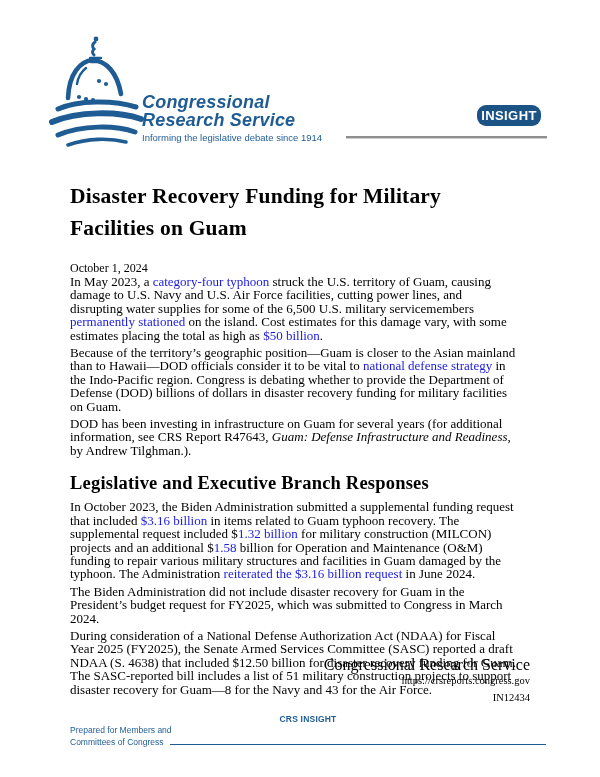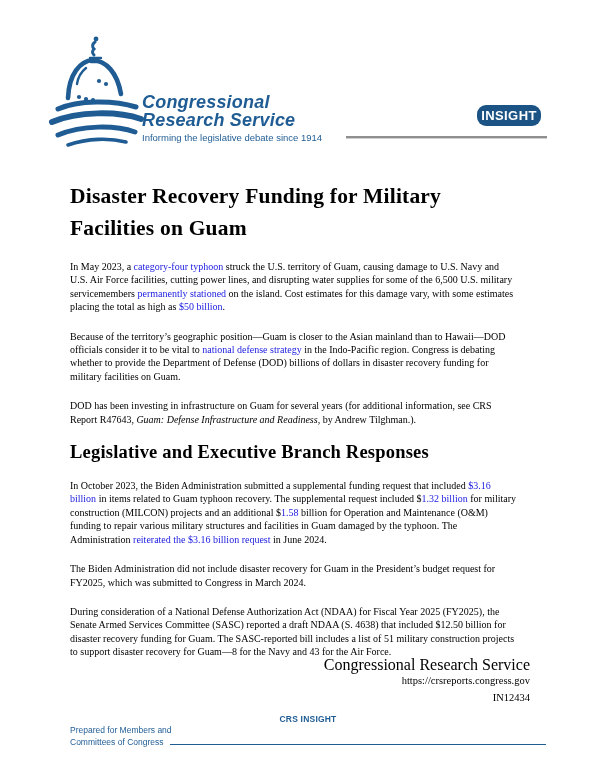--- a/index.html
+++ b/index.html
@@ -22,21 +22,21 @@
   .header-rule {
     position:absolute; left:346px; top:136px; width:201px; height:2px;
     background:var(--rule_gray); border-bottom:1px solid #cfcfcf;
   }
 
   
   .content { position:absolute; left:70px; top:181px; width:447px; }
   .doc-title { font-size:21.5px; line-height:31.5px; font-weight:bold; letter-spacing:0.2px; width:445px; }
   .doc-date { font-size:12px; line-height:14px; margin-top:17px; }
   .sec-heading { font-size:18.5px; line-height:22px; font-weight:bold; letter-spacing:0.2px; margin:15px 0 6px 0; }
-  .body-p { font-size:10px; line-height:13.4px; margin:16px 0 4px 0; text-align:left; }
+  .body-p { font-size:13px; line-height:13.4px; margin:0 0 4px 0; text-align:left; }
   .body-p .lnk { color:var(--link); }
   .body-p .it { font-style:italic; }
 
   
   .footer-right { position:absolute; right:70px; top:658px; text-align:right; }
   .fr-org { font-size:16px; line-height:13px; font-weight:normal; margin-bottom:4px; }
   .fr-url { font-size:10.5px; line-height:12px; margin-bottom:5px; }
   .fr-id  { font-size:10.5px; line-height:12px; }
 
   
@@ -76,20 +76,21 @@
     <div class="logo-line">Congressional</div>
     <div class="logo-line">Research Service</div>
     <div class="logo-tagline">Informing the legislative debate since 1914</div>
   </div>
 
   <div class="badge">INSIGHT</div>
   <div class="header-rule"></div>
 
   <div class="content">
     <div class="doc-title">Disaster Recovery Funding for Military Facilities on Guam</div>
+    <div class="doc-date">October 1, 2024</div>
 
     <p class="body-p"><span>In May 2023, a </span><span class="lnk">category-four typhoon</span><span> struck the U.S. territory of Guam, causing damage to U.S. Navy and U.S. Air Force facilities, cutting power lines, and disrupting water supplies for some of the 6,500 U.S. military servicemembers </span><span class="lnk">permanently stationed</span><span> on the island. Cost estimates for this damage vary, with some estimates placing the total as high as </span><span class="lnk">$50 billion</span><span>.</span></p>
     <p class="body-p"><span>Because of the territory’s geographic position—Guam is closer to the Asian mainland than to Hawaii—DOD officials consider it to be vital to </span><span class="lnk">national defense strategy</span><span> in the Indo-Pacific region. Congress is debating whether to provide the Department of Defense (DOD) billions of dollars in disaster recovery funding for military facilities on Guam.</span></p>
     <p class="body-p"><span>DOD has been investing in infrastructure on Guam for several years (for additional information, see CRS Report R47643, </span><span class="it">Guam: Defense Infrastructure and Readiness</span><span>, by Andrew Tilghman.).</span></p>
 
     <h2 class="sec-heading">Legislative and Executive Branch Responses</h2>
     <p class="body-p"><span>In October 2023, the Biden Administration submitted a supplemental funding request that included </span><span class="lnk">$3.16 billion</span><span> in items related to Guam typhoon recovery. The supplemental request included $</span><span class="lnk">1.32 billion</span><span> for military construction (MILCON) projects and an additional $</span><span class="lnk">1.58</span><span> billion for Operation and Maintenance (O&amp;M) funding to repair various military structures and facilities in Guam damaged by the typhoon. The Administration </span><span class="lnk">reiterated the $3.16 billion request</span><span> in June 2024.</span></p>
     <p class="body-p"><span>The Biden Administration did not include disaster recovery for Guam in the President’s budget request for FY2025, which was submitted to Congress in March 2024.</span></p>
     <p class="body-p"><span>During consideration of a National Defense Authorization Act (NDAA) for Fiscal Year 2025 (FY2025), the Senate Armed Services Committee (SASC) reported a draft NDAA (S. 4638) that included $12.50 billion for disaster recovery funding for Guam. The SASC-reported bill includes a list of 51 military construction projects to support disaster recovery for Guam—8 for the Navy and 43 for the Air Force.</span></p>
   </div>

